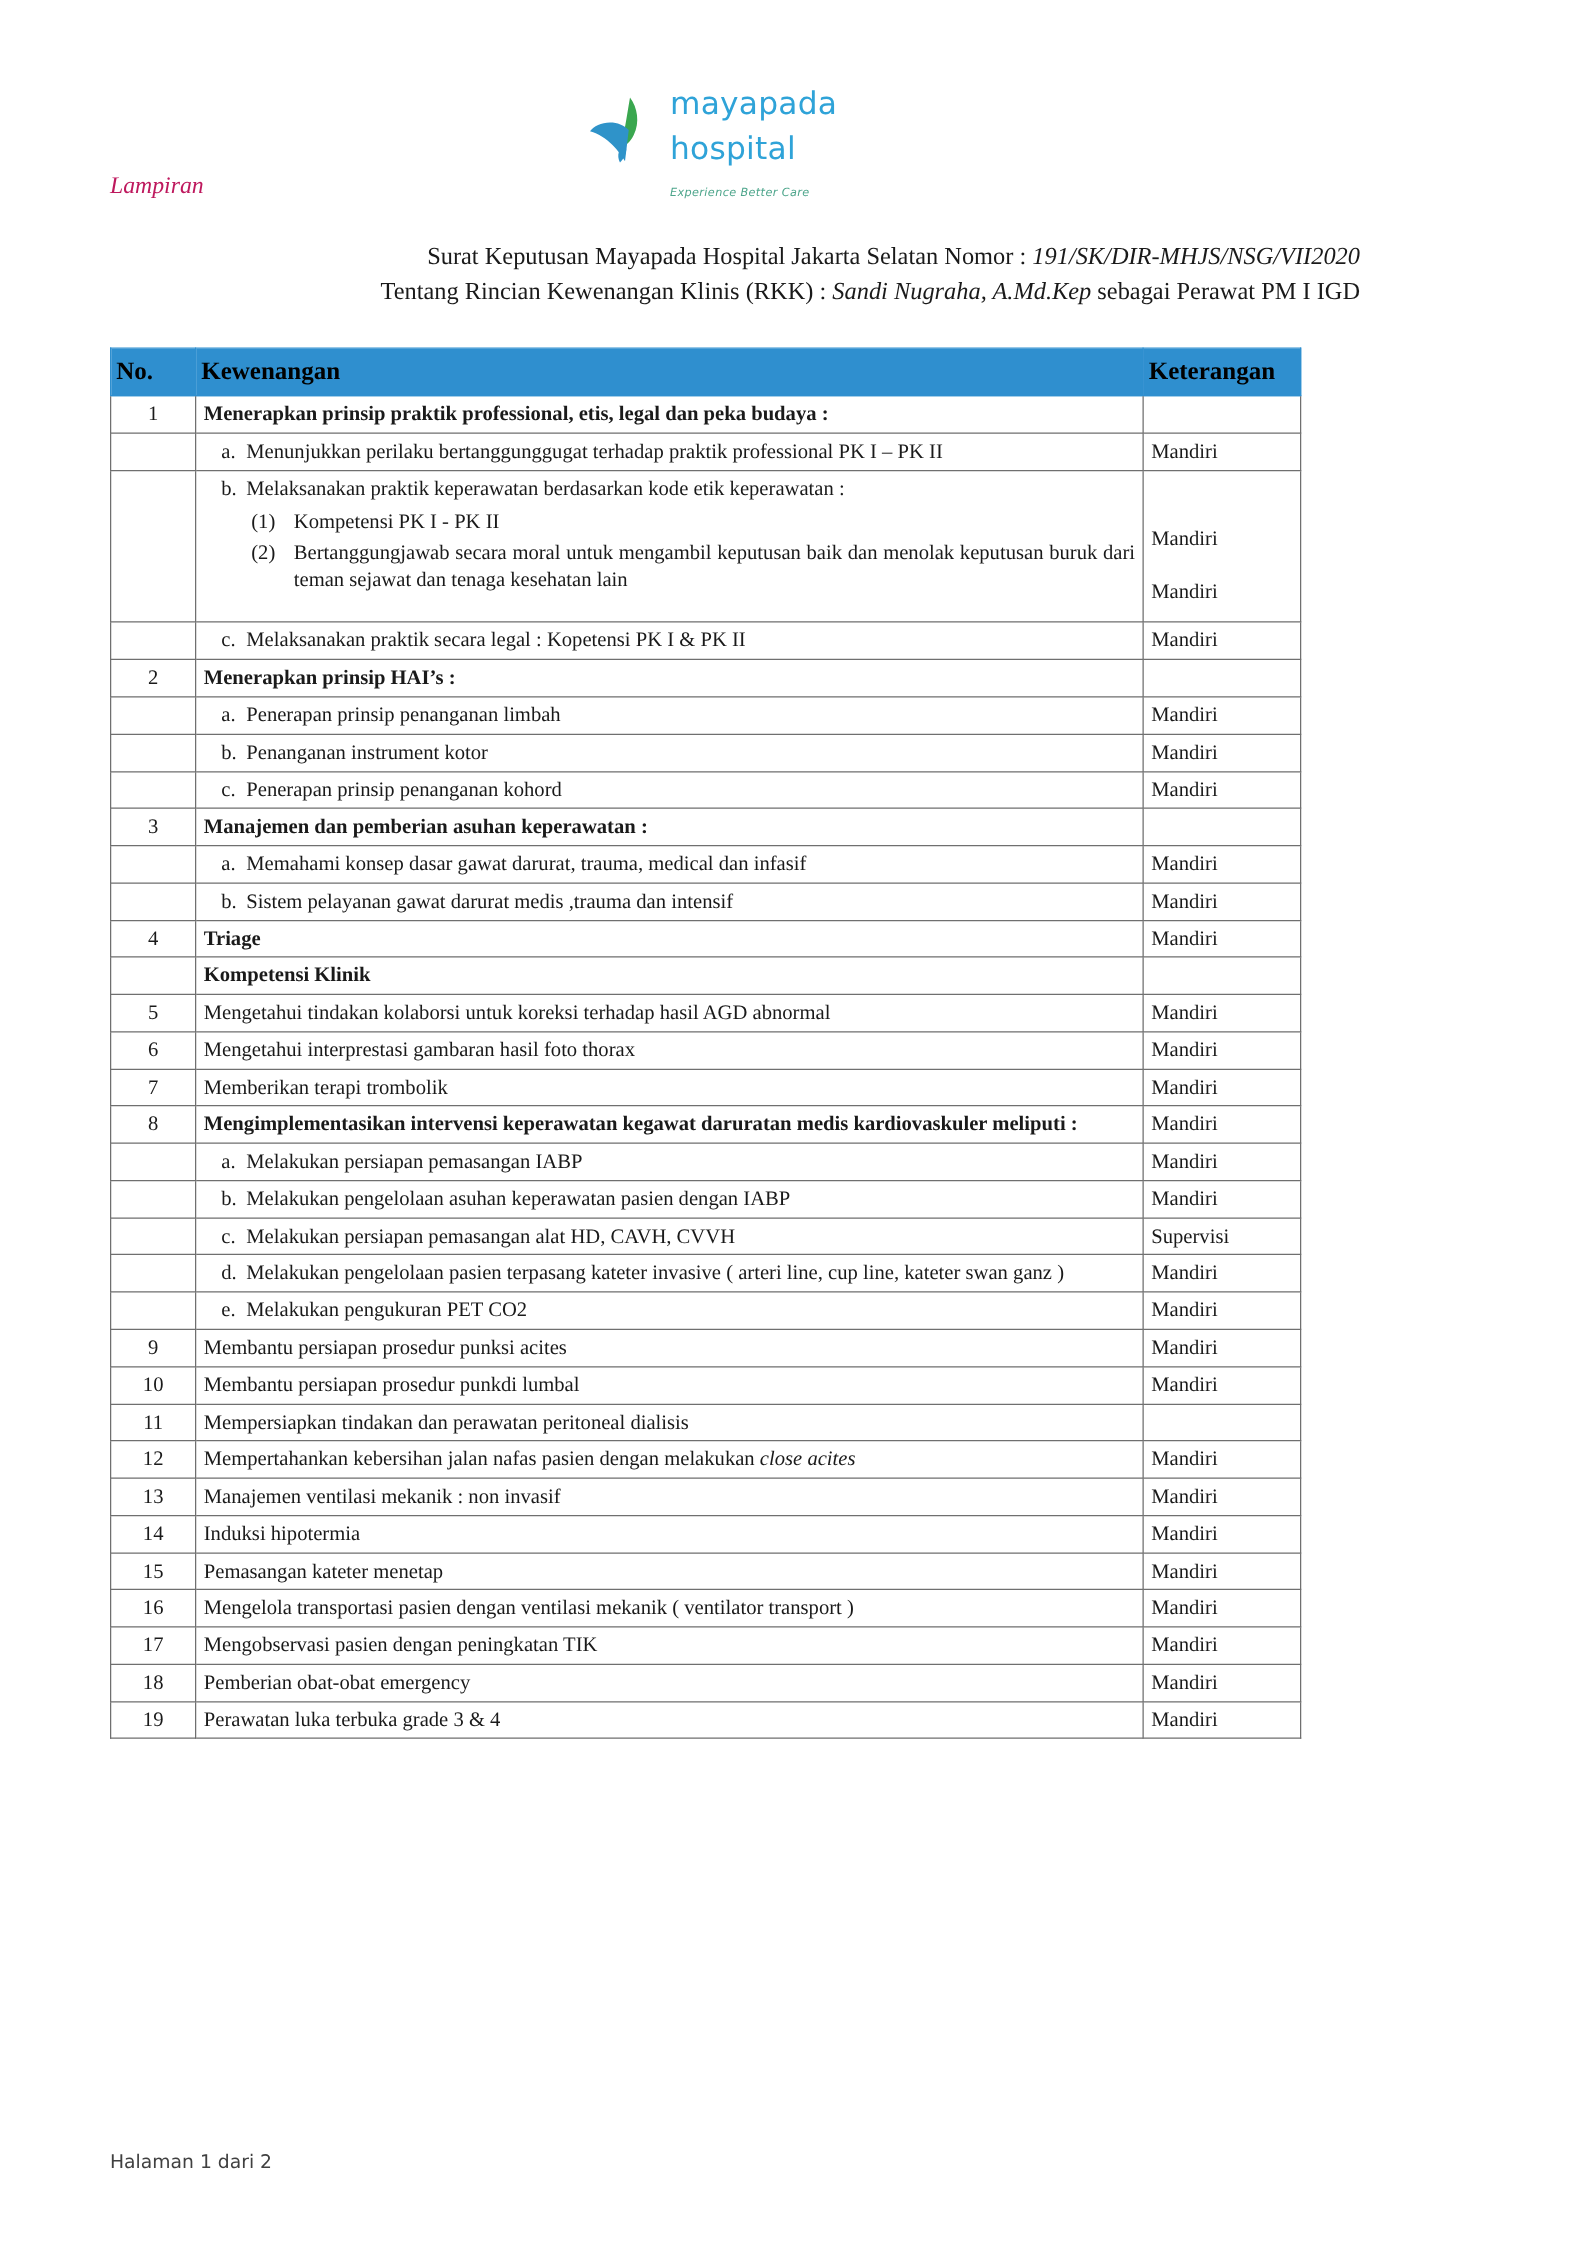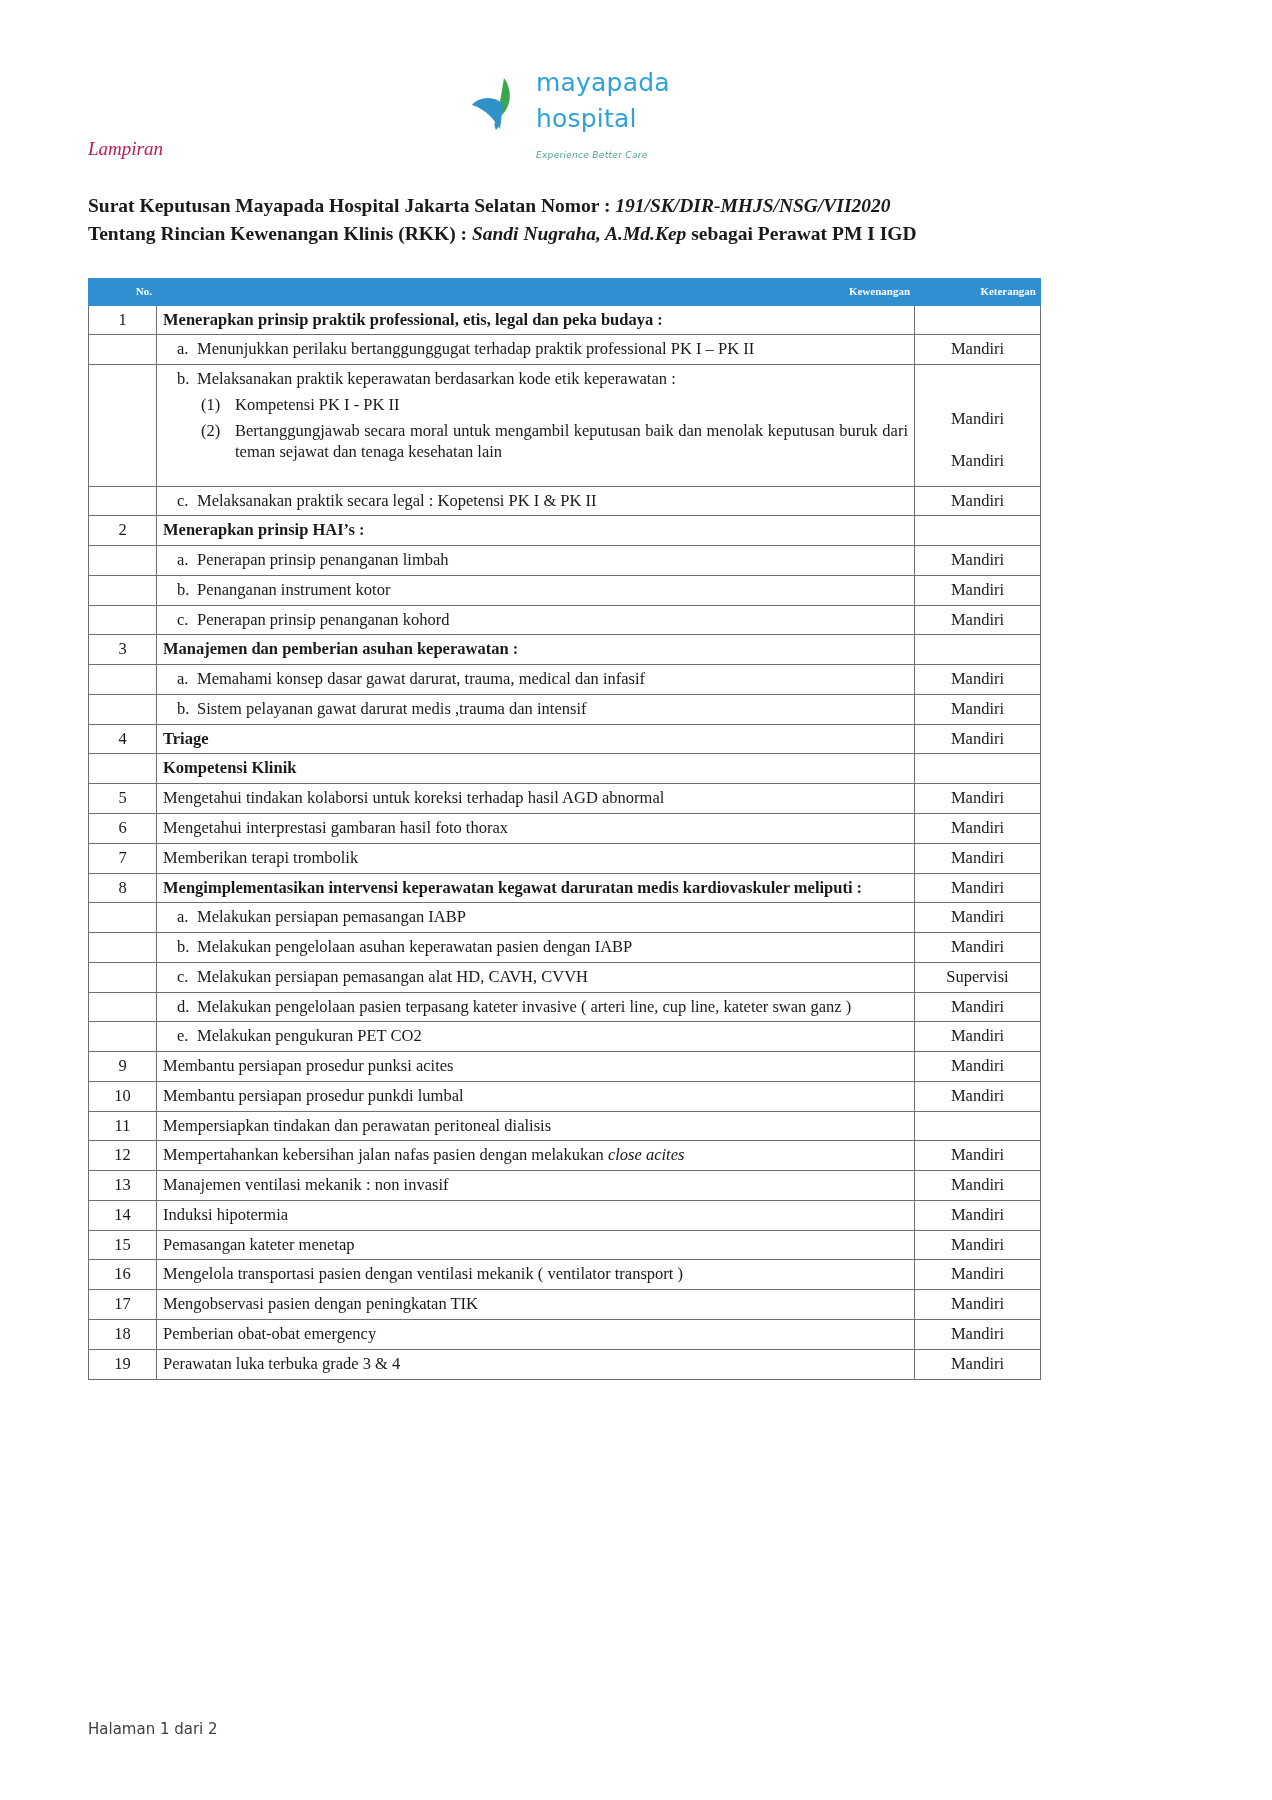--- a/index.html
+++ b/index.html
@@ -34,50 +34,50 @@
     font-style:italic;
   }
   
   .lampiran{
     position:absolute;left:88px;top:138px;
     font-style:italic;font-size:19px;color:#be185d;
   }
   
   .hdr{
     position:absolute;left:88px;top:192px;width:1000px;
-    font-size:19.5px;font-weight:bold;line-height:1.45;
+    font-size:19.5px;font-weight:normal;line-height:1.45;text-align:right;
   }
   .hdr .it{font-style:italic;}
   
   .tbl-wrap{position:absolute;left:88px;top:278px;width:952px;}
   table.rkk{
     border-collapse:collapse;width:952px;
     table-layout:fixed;
   }
   table.rkk td,table.rkk th{
     border:1px solid #6f6f6f;
     vertical-align:top;
     padding:3px 6px 4px 6px;
     font-size:16.5px;
     line-height:1.32;
   }
   table.rkk thead th{
     background:#2f8fcf;
-    color:#ffffff;
-    text-align:right;
+    color:#000000;
+    text-align:left;
     font-weight:bold;
-    font-size:11px;
+    font-size:20px;
     padding:5px 4px 6px 4px;
     border-color:#2f8fcf;
   }
   col.c-no{width:68px;}
   col.c-kw{width:758px;}
   col.c-ket{width:126px;}
   td.no{text-align:center;font-size:16px;padding-top:5px;}
-  td.ket{text-align:center;font-size:16px;padding-top:6px;}
+  td.ket{font-size:16px;padding-top:6px;}
   td.kw{padding-left:10px;}
   .bold{font-weight:bold;}
   .just{text-align:justify;}
   .ital{font-style:italic;}
   
   .lvl1{display:flex;}
   .lvl1 .mk{width:34px;flex:none;padding-left:14px;box-sizing:border-box;}
   .lvl1 .tx{flex:1;}
   .lvl2{display:flex;margin-left:38px;}
   .lvl2 .mk{width:34px;flex:none;}

